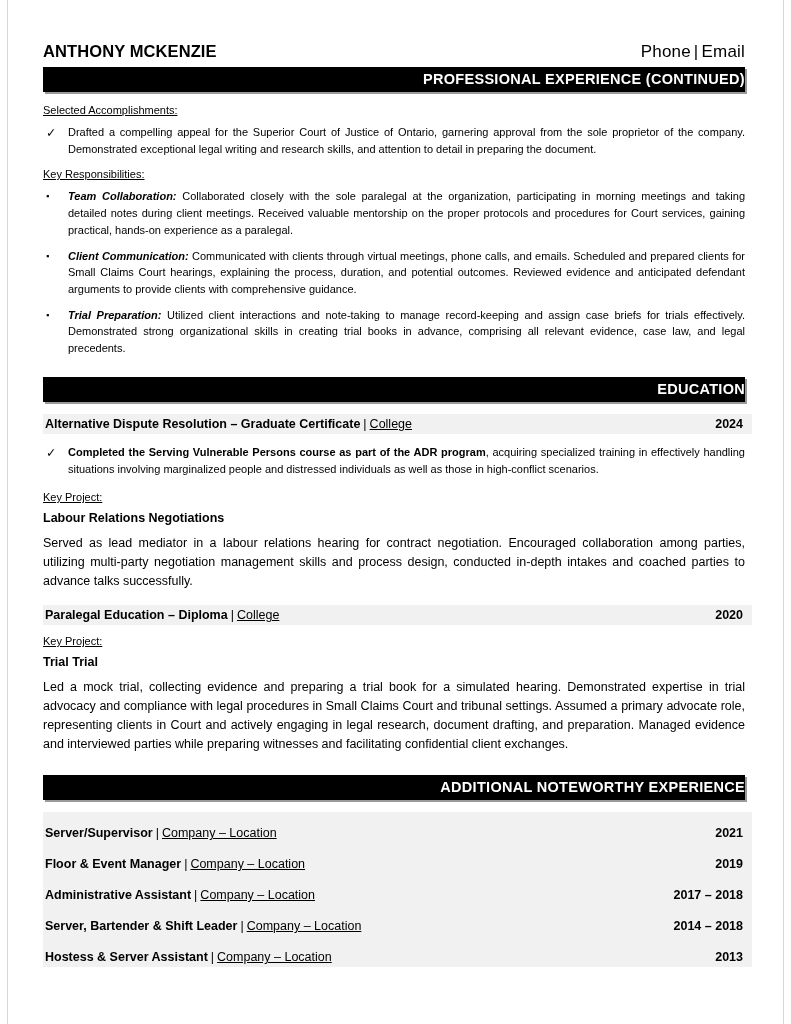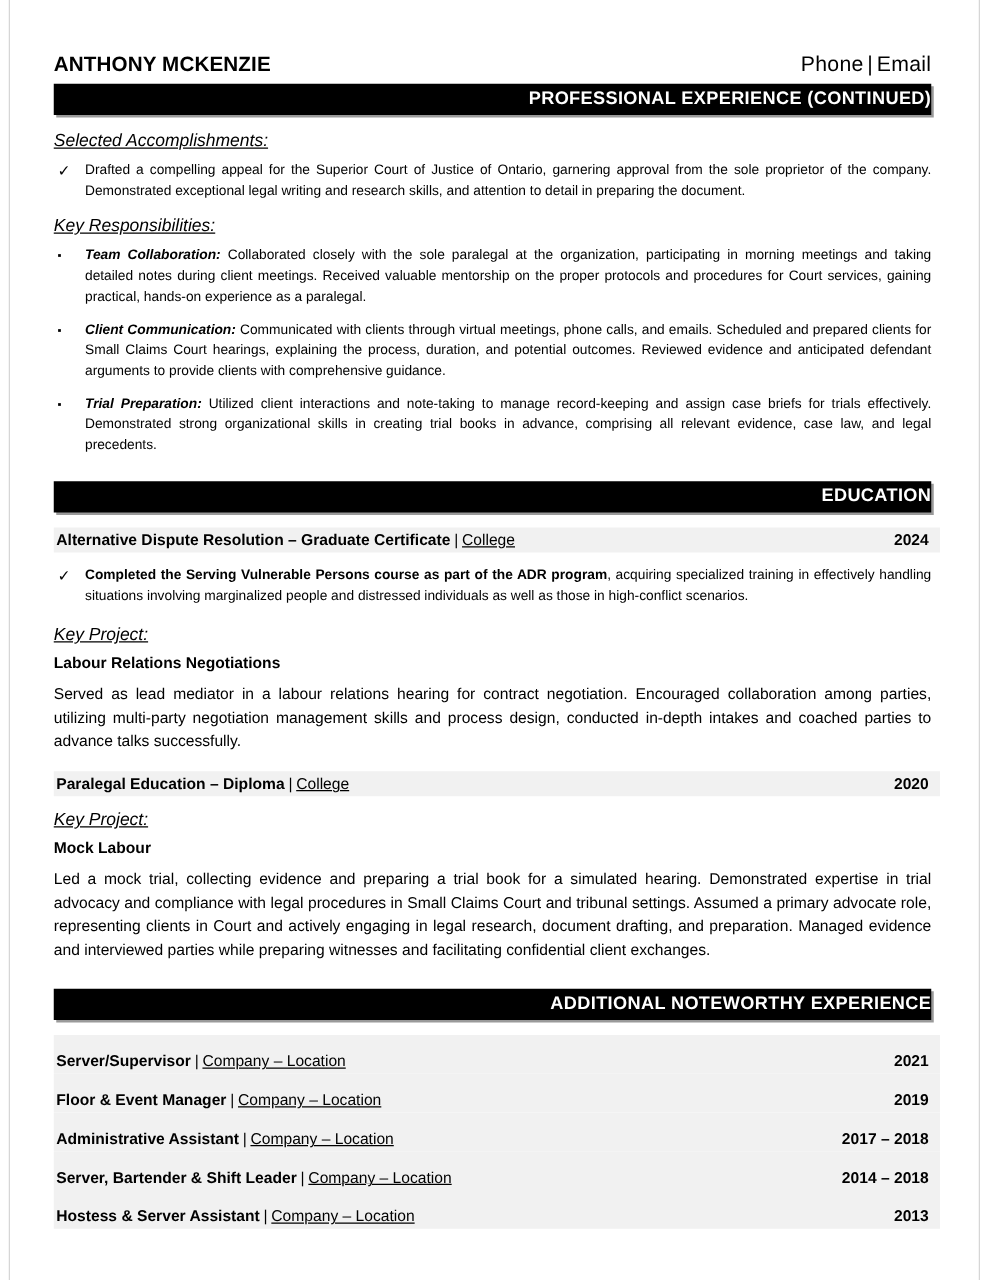--- a/index.html
+++ b/index.html
@@ -81,25 +81,24 @@
     letter-spacing: 0.3px;
     padding: 4px 0 5px 0;
     box-shadow: 2px 2px 0 #9a9a9a;
     margin-bottom: 12px;
   }
   .bar-education { margin-top: 20px; }
   .bar-additional { margin-top: 21px; }
 
   
   .label-underline {
-    font-size: 14px;
+    font-size: 11px;
     text-decoration: underline;
     margin: 4px 0 8px 0;
     display: block;
-    font-style: italic;
   }
   .para {
     font-size: 12.5px;
     line-height: 1.52;
     margin: 0 0 9px 0;
     text-align: justify;
   }
 
   
   .bullet-row {
@@ -228,21 +227,21 @@
 
     <p class="para">Served as lead mediator in a labour relations hearing for contract negotiation. Encouraged collaboration among parties, utilizing multi-party negotiation management skills and process design, conducted in-depth intakes and coached parties to advance talks successfully.</p>
 
     <div class="entry-row edu-entry-2">
       <div class="entry-title"><span>Paralegal Education – Diploma</span><span class="pipe">|</span><span class="entry-org">College</span></div>
       <div class="entry-year">2020</div>
     </div>
 
     <span class="label-underline" style="margin-top:10px;">Key Project:</span>
 
-    <div class="subhead">Mock Labour</div>
+    <div class="subhead">Trial Trial</div>
 
     <p class="para">Led a mock trial, collecting evidence and preparing a trial book for a simulated hearing. Demonstrated expertise in trial advocacy and compliance with legal procedures in Small Claims Court and tribunal settings. Assumed a primary advocate role, representing clients in Court and actively engaging in legal research, document drafting, and preparation. Managed evidence and interviewed parties while preparing witnesses and facilitating confidential client exchanges.</p>
 
     <div class="section-bar bar-additional">ADDITIONAL NOTEWORTHY EXPERIENCE</div>
 
     <div class="list-stack">
       <div class="entry-row">
         <div class="entry-title"><span>Server/Supervisor</span><span class="pipe">|</span><span class="entry-org">Company – Location</span></div>
         <div class="entry-year">2021</div>
       </div>

